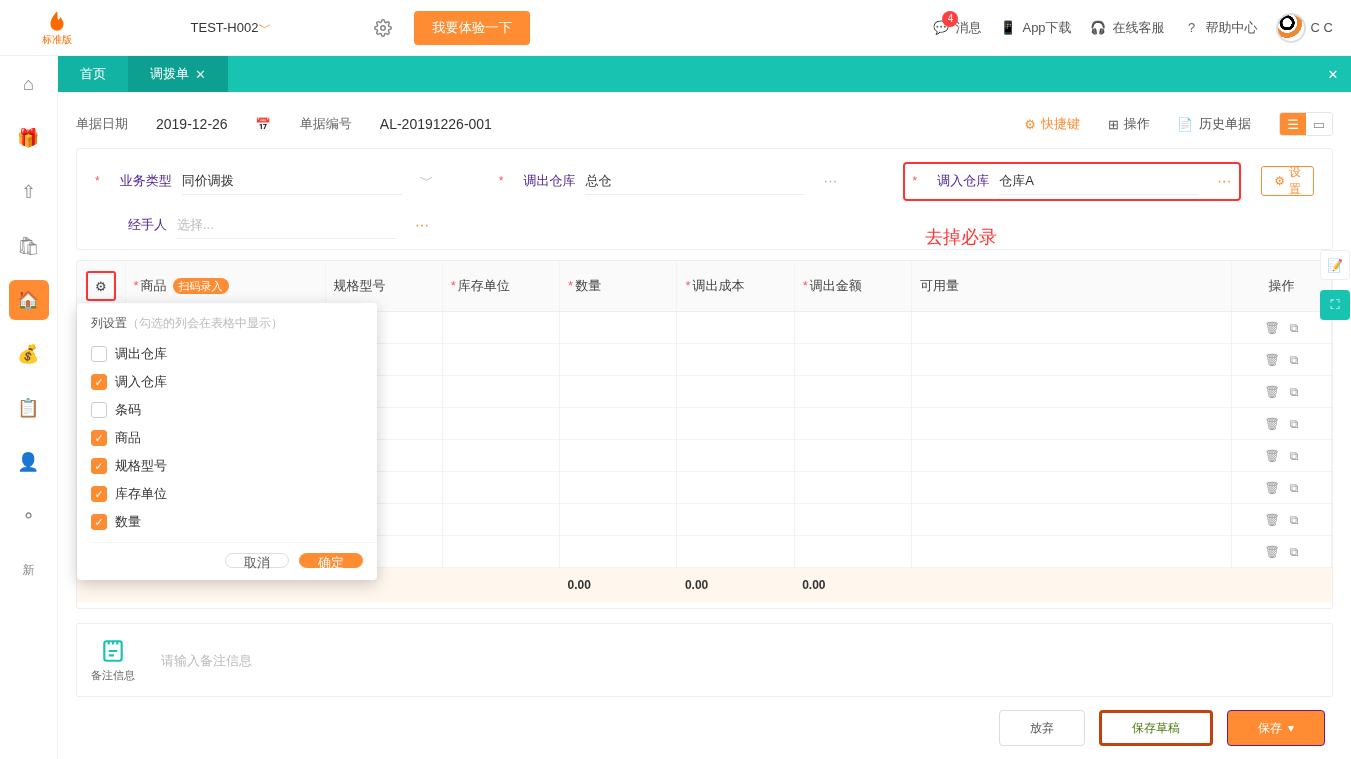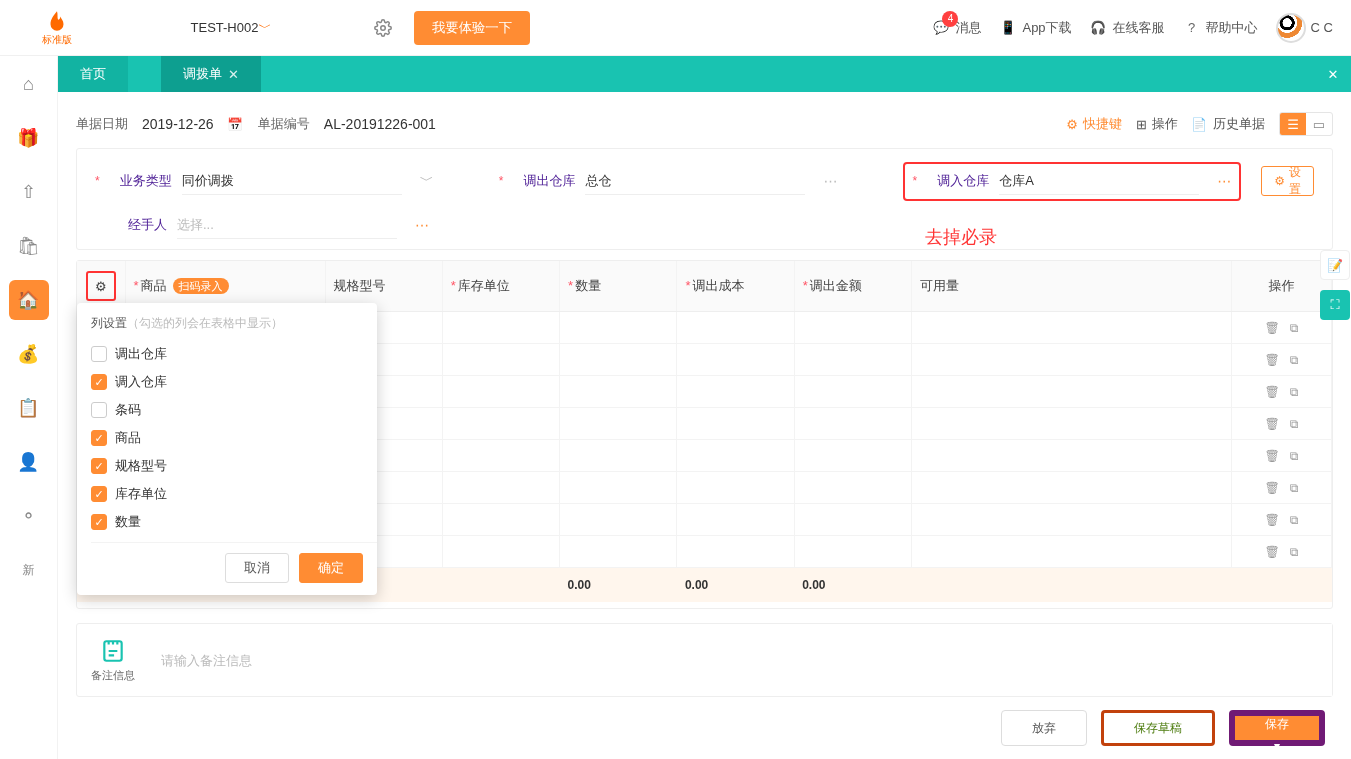--- a/index.html
+++ b/index.html
@@ -28,33 +28,33 @@
 
 .leftnav { width: 58px; background: #fff; border-right: 1px solid #f2f2f2; display: flex; flex-direction: column; align-items: center; padding-top: 8px; gap: 14px; }
 .leftnav .nav-item { width: 40px; height: 40px; display: flex; align-items: center; justify-content: center; border-radius: 6px; color: #888; cursor: pointer; }
 .leftnav .nav-item.active { background: #ff8c33; color: #fff; }
 .leftnav .nav-item .u { font-size: 18px; }
 
 
 .maincol { flex: 1; display: flex; flex-direction: column; min-width: 0; background: #fff; }
 
 
-.tabbar { height: 36px; background: #19c3b1; display: flex; align-items: stretch; color: #fff; gap: 33px; }
+.tabbar { height: 36px; background: #19c3b1; display: flex; align-items: stretch; color: #fff; }
 .tabbar .tab { padding: 0 22px; display: flex; align-items: center; gap: 6px; cursor: pointer; }
 .tabbar .tab.home { background: #12b3a2; }
 .tabbar .tab.active { background: #0d9f90; }
 .tabbar .tab .close { font-size: 13px; opacity: .85; }
 .tabbar .spacer { flex: 1; }
 .tabbar .tab-close { width: 36px; display: flex; align-items: center; justify-content: center; cursor: pointer; }
 
 
 .docarea { flex: 1; padding: 12px 18px 0 18px; display: flex; flex-direction: column; min-height: 0; background: #fff; }
 
 
-.docheader { display: flex; align-items: center; height: 40px; gap: 14px; }
+.docheader { display: flex; align-items: center; height: 40px; gap: 28px; }
 .docheader .lbl { color: #666; font-size: 13px; }
 .docheader .val { color: #333; font-size: 14px; }
 .docheader .date-ico { color: #ff8c33; }
 .docheader .hspacer { flex: 1; }
 .docheader .hbtn { display: flex; align-items: center; gap: 5px; color: #555; cursor: pointer; font-size: 13px; }
 .docheader .hbtn.orange { color: #ff8c33; }
 .docheader .vmode { display: flex; border: 1px solid #e5e5e5; border-radius: 3px; overflow: hidden; }
 .docheader .vmode div { width: 26px; height: 22px; display: flex; align-items: center; justify-content: center; color: #888; }
 .docheader .vmode div.sel { background: #ff8c33; color: #fff; }
 
@@ -88,41 +88,41 @@
 
 
 .colpop { position: absolute; top: 42px; left: 0; width: 300px; background: #fff; border-radius: 4px; box-shadow: 0 4px 16px rgba(0,0,0,.2); z-index: 50; padding: 12px 0 12px 14px; }
 .colpop .cp-title { font-size: 12px; color: #555; margin-bottom: 8px; }
 .colpop .cp-title .hint { color: #bbb; }
 .colpop .cp-list { max-height: 230px; overflow-y: auto; padding-right: 6px; }
 .colpop .cp-item { display: flex; align-items: center; gap: 8px; padding: 5px 0; font-size: 13px; color: #333; }
 .colpop .cp-item .cb { width: 16px; height: 16px; border: 1px solid #ccc; border-radius: 3px; display: inline-flex; align-items: center; justify-content: center; font-size: 11px; }
 .colpop .cp-item .cb.on { background: #ff8c33; border-color: #ff8c33; color: #fff; }
 .colpop .cp-foot { display: flex; justify-content: flex-end; gap: 10px; padding: 10px 14px 0 0; border-top: 1px solid #f3f3f3; margin-top: 6px; }
-.colpop .cp-foot button { height: 30px; padding: 0 18px; border-radius: 3px; cursor: pointer; font-size: 13px; }
+.colpop .cp-foot button { height: 15px; padding: 0 18px; border-radius: 10px; cursor: pointer; font-size: 13px; }
 .colpop .cp-foot .cancel { background: #fff; border: 1px solid #ddd; color: #555; }
 .colpop .cp-foot .ok { background: #ff8c33; border: 1px solid #ff8c33; color: #fff; }
 
 
 .annot-layer { position: absolute; inset: 0; pointer-events: none; z-index: 60; }
 
 
 .remark { margin-top: 14px; border: 1px solid #eee; border-radius: 3px; display: flex; align-items: stretch; height: 74px; }
 .remark .rm-left { width: 72px; display: flex; flex-direction: column; align-items: center; justify-content: center; gap: 4px; }
 .remark .rm-left svg { width: 26px; height: 26px; color: #19c3b1; }
 .remark .rm-left span { font-size: 11px; color: #666; }
 .remark .rm-input { flex: 1; border: none; outline: none; padding: 12px; font-size: 13px; color: #333; }
 .remark .rm-input::placeholder { color: #bbb; }
 
 
 .footer { height: 62px; display: flex; align-items: center; justify-content: flex-end; gap: 14px; padding-right: 8px; }
 .footer button { height: 36px; padding: 0 30px; border-radius: 4px; cursor: pointer; font-size: 12px; }
 .footer .discard { background: #fff; border: 1px solid #ddd; color: #555; }
 .footer .draft { background: #fff; border: 3px solid #c2410c; color: #4d7c0f; }
-.footer .save { background: #ff8c33; border: 6px solid #701a75; color: #fff; display: flex; align-items: center; gap: 6px; flex-direction: column; }
+.footer .save { background: #ff8c33; border: 1px solid #701a75; color: #fff; display: flex; align-items: center; gap: 6px; }
 
 
 .rightrail { position: absolute; right: 0; top: 92px; width: 32px; display: flex; flex-direction: column; gap: 10px; align-items: center; }
 .rightrail div { width: 30px; height: 30px; border-radius: 4px; display: flex; align-items: center; justify-content: center; }
 .rightrail .note { background: #fff; border: 1px solid #eee; color: #999; }
 .rightrail .full { background: #19c3b1; color: #fff; }
 </style>
 </head>
 <body>
 

